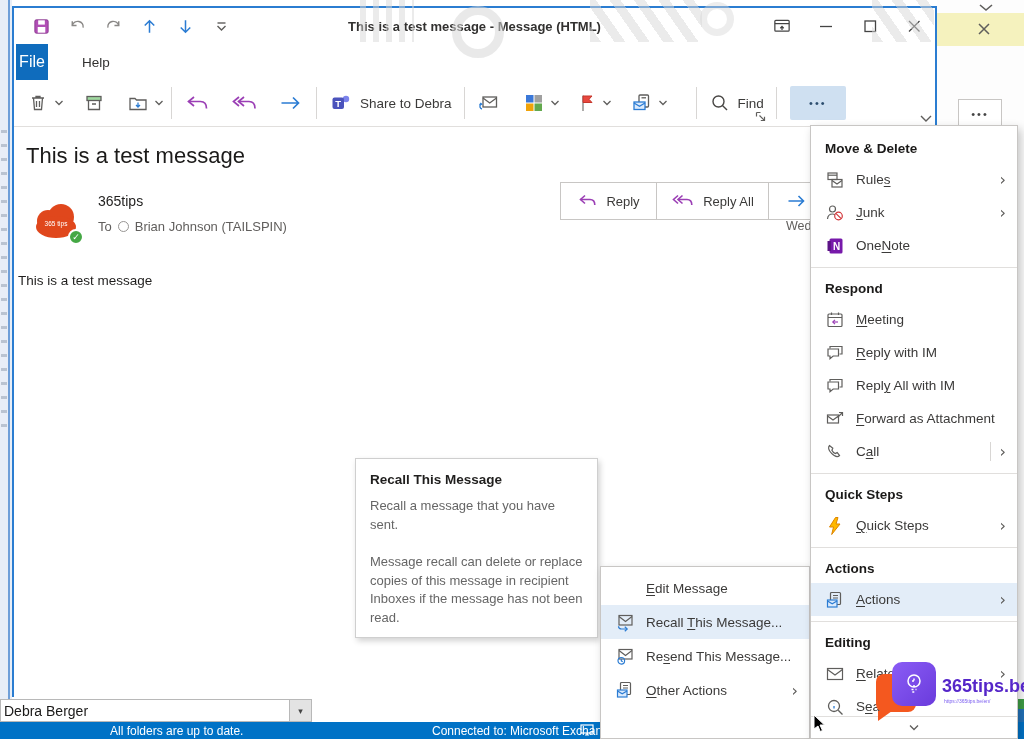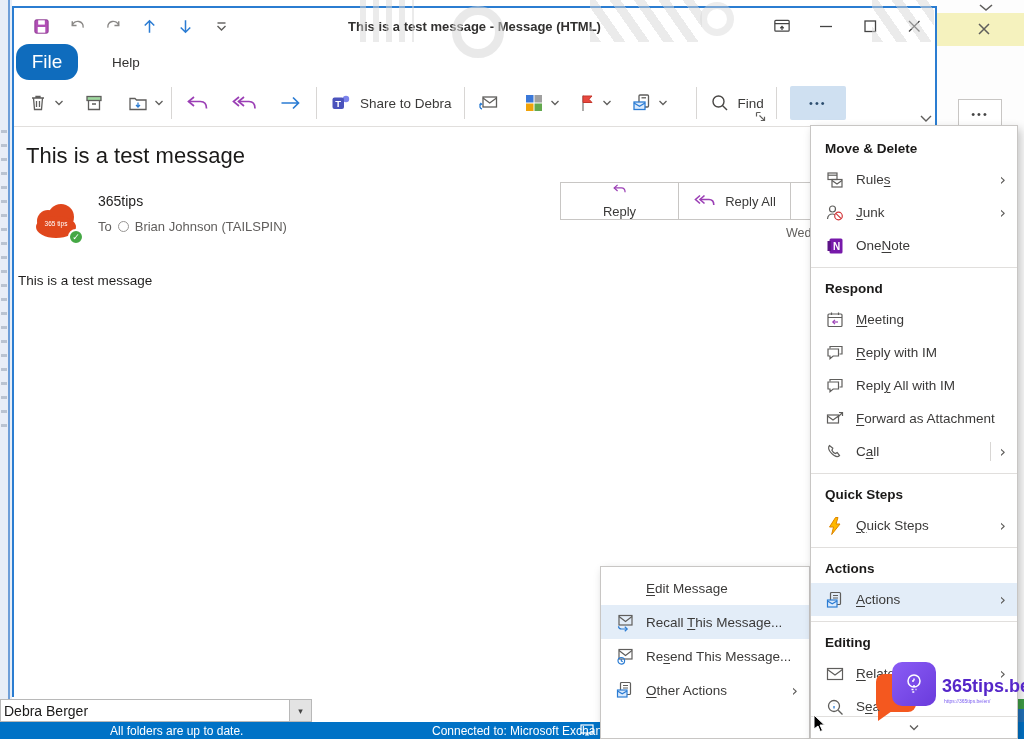--- a/index.html
+++ b/index.html
@@ -47,22 +47,22 @@
   .qat { display:flex; align-items:center; gap:14px; padding-left:16px; position:relative; z-index:3; }
   .qat .qbtn { width:22px; height:22px; display:flex; align-items:center; justify-content:center; }
   .win-title { position:absolute; left:0; right:0; top:0; height:36px; display:flex; align-items:center;
     justify-content:center; font-size:13px; color:#323130; z-index:2;font-weight:bold; }
   .win-ctrls { position:absolute; right:6px; top:0; height:36px; display:flex; align-items:center; gap:22px;
     padding-right:4px; z-index:3; }
   .win-ctrls .wbtn { width:22px; height:22px; display:flex; align-items:center; justify-content:center; }
 
   
   .tabsrow { position:relative; height:36px; display:flex; align-items:stretch; background:#fff; z-index:3; }
-  .tab-file { width:62px; margin-left:2px; background:#0f6cbd; color:#fff; font-size:19px;
-    display:flex; align-items:center; justify-content:center;border-radius:13px; }
+  .tab-file { width:32px; margin-left:2px; background:#0f6cbd; color:#fff; font-size:16px;
+    display:flex; align-items:center; justify-content:center; }
   .tab { display:flex; align-items:center; justify-content:center; font-size:13.5px; color:#323130;
     padding:0 18px; position:relative; }
   .tab.selected { font-weight:bold; }
   .tab.selected::after { content:""; position:absolute; left:16px; right:16px; bottom:2px; height:3px;
     background:#0f6cbd; }
   .tellme { display:flex; align-items:center; gap:10px; margin-left:40px; color:#484644; font-size:13.5px; }
 
   
   .ribbon { position:relative; height:47px; border-bottom:1px solid #e1dfdd; display:flex; align-items:center;
     background:#fff; z-index:3; padding-left:8px; }
@@ -83,21 +83,21 @@
     background:#45a845; border:2px solid #fff; color:#fff; font-size:9px; display:flex; align-items:center;
     justify-content:center; }
   .sender-name { position:absolute; left:84px; top:66px; font-size:14px; color:#201f1e; }
   .to-line { position:absolute; left:84px; top:92px; font-size:13px; color:#605e5c; display:flex;
     align-items:center; gap:6px; }
   .presence { width:11px; height:11px; border:1.5px solid #979593; border-radius:50%; background:#fff; }
   .reply-group { position:absolute; left:546px; top:55px; display:flex; }
   .rg-btn { height:38px; border:1px solid #c8c6c4; border-left-width:0; background:#fff; display:flex;
     align-items:center; justify-content:center; gap:8px; font-size:13px; color:#3b3a39; }
   .rg-btn:first-child { border-left-width:1px; }
-  .date-partial { position:absolute; left:772px; top:99px; font-size:12.5px; color:#605e5c; }
+  .date-partial { position:absolute; left:772px; top:92px; font-size:12.5px; color:#605e5c; }
   .body-text { position:absolute; left:4px; top:146px; font-size:13.5px; color:#201f1e; }
 
   
   .account-field { position:absolute; left:0px; top:699px; width:312px; height:23px; background:#fff;
     border:1px solid #b8b8b8; display:flex; align-items:center; z-index:0; }
   .account-text { flex:1; font-size:14px; color:#1b1a19; padding-left:3px; white-space:nowrap; overflow:hidden; }
   .combo-btn { width:22px; height:21px; background:#e3e3e3; border-left:1px solid #b8b8b8; display:flex;
     align-items:center; justify-content:center; font-size:9px; color:#444; }
   .statusbar { position:absolute; left:0; top:722px; width:1024px; height:17px; background:#0072c6; z-index:0; }
   .sb-left { position:absolute; left:110px; top:2px; color:#fff; font-size:12px; }
@@ -405,21 +405,21 @@
       </div>
 
       <div class="sender-name">365tips</div>
       <div class="to-line">
         <span>To</span>
         <span class="presence"></span>
         <span>Brian Johnson (TAILSPIN)</span>
       </div>
 
       <div class="reply-group">
-        <div class="rg-btn" style="width:119px;flex-direction:column;">
+        <div class="rg-btn" style="width:97px;">
           <svg width="21" height="17" viewBox="0 0 21 17" fill="none" stroke="#9b3fb5" stroke-width="1.6">
               <path d="M8 2.5L3.5 6.5 8 10.5"></path>
               <path d="M3.5 6.5h9.5c3 0 4.8 2 4.8 5.5"></path>
             </svg>
           <span>Reply</span>
         </div>
         <div class="rg-btn" style="width:112px;">
           <svg width="24" height="17" viewBox="0 0 24 17" fill="none" stroke="#9b3fb5" stroke-width="1.6">
               <path d="M7 2.5L2.5 6.5 7 10.5"></path>
               <path d="M11.5 2.5L7 6.5l4.5 4"></path>
@@ -432,20 +432,25 @@
               <path d="M2.5 8h15M12.5 3l5 5-5 5"></path>
             </svg>
         </div>
       </div>
       <div class="date-partial">Wed</div>
 
       <div class="body-text">This is a test message</div>
     </div>
   </div>
 
+  <div class="tooltip">
+    <div class="tt-title">Recall This Message</div>
+    <div class="tt-body">Recall a message that you have sent.</div>
+    <div class="tt-body">Message recall can delete or replace copies of this message in recipient Inboxes if the message has not been read.</div>
+  </div>
 
   <div class="menu ctxmenu">
     <div class="dm-i">
       <span class="mi"></span>
       <span class="ml"><u>E</u>dit Message</span>
     </div>
     <div class="dm-i hl">
       <span class="mi">
         <svg width="20" height="20" viewBox="0 0 20 20" fill="none" stroke="#5f5e5c" stroke-width="1.2">
             <rect x="4" y="3.5" width="13" height="9.5"></rect>

